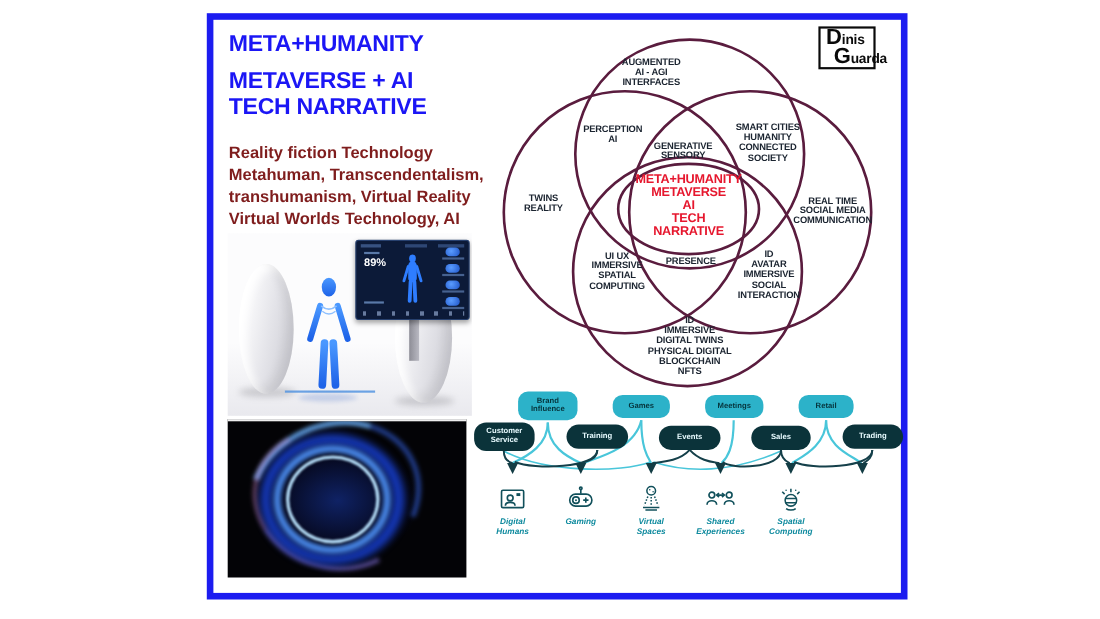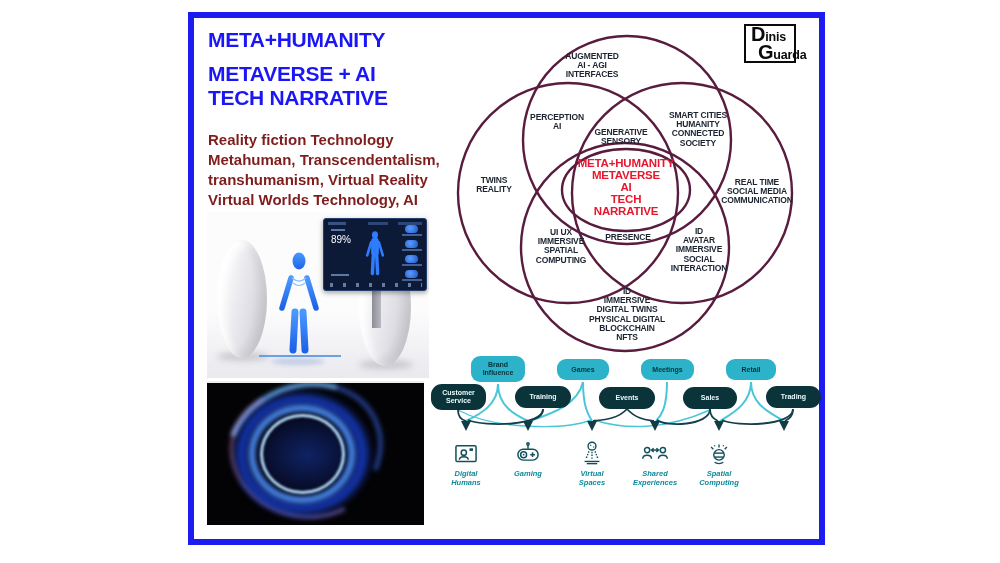--- a/index.html
+++ b/index.html
@@ -57,21 +57,21 @@
   .platform { position:absolute; left:52px; top:143px; width:82px; height:2px; background:#4a8fe0; opacity:.8; }
   .figure-shadow { position:absolute; left:64px; top:146px; width:54px; height:7px; border-radius:50%;
                    background:rgba(70,110,200,.25); filter:blur(2px); }
   .screen-stand { position:absolute; left:165px; top:78px; width:9px; height:38px;
                   background:linear-gradient(90deg,#8d8d96,#b9b9c2); }
   .screen { position:absolute; left:116px; top:6px; width:104px; height:73px; background:#0c1a38;
             border-radius:3px; border:1px solid #27406e; box-shadow:0 2px 5px rgba(0,0,0,.35); }
   .scr-topbar { position:absolute; left:4px; top:3px; width:94px; height:3px;
                 background:linear-gradient(90deg,#4a6aa0 0 18px, transparent 18px 40px, #3c5a8f 40px 60px, transparent 60px 70px, #3c5a8f 70px 94px);
                 opacity:.7; }
-  .scr-percent { position:absolute; left:7px; top:15px; color:#ffffff; font-weight:400; font-size:10px; }
+  .scr-percent { position:absolute; left:7px; top:15px; color:#ffffff; font-weight:700; font-size:10px; }
   .scr-percent-label { position:absolute; left:7px; top:10px; width:14px; height:2px; background:#5a79a8; }
   .scr-footline { position:absolute; left:7px; top:55px; width:18px; height:2px; background:#5a79a8; }
   .scr-side-tile { position:absolute; width:20px; height:11px; }
   .scr-blob { position:absolute; left:3px; top:0; width:13px; height:8px; border-radius:4px;
               background:radial-gradient(circle at 40% 40%, #5a9cff, #1f55c8); }
   .scr-line { position:absolute; left:0; top:9px; width:20px; height:1.5px; background:#46618f; }
   .scr-toolbar { position:absolute; left:6px; top:64px; width:92px; height:4px;
                  background:repeating-linear-gradient(90deg,#7e93b8 0 3px, transparent 3px 13px); opacity:.8; }
 
   

